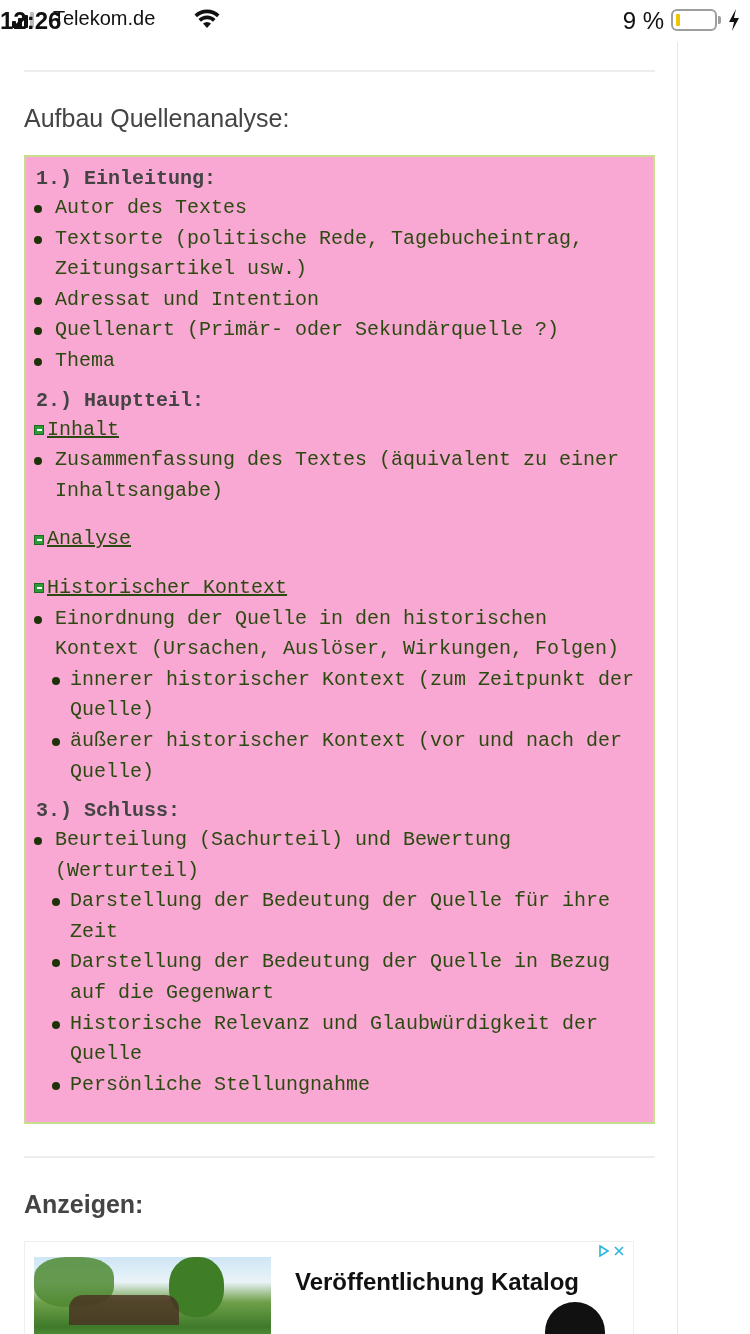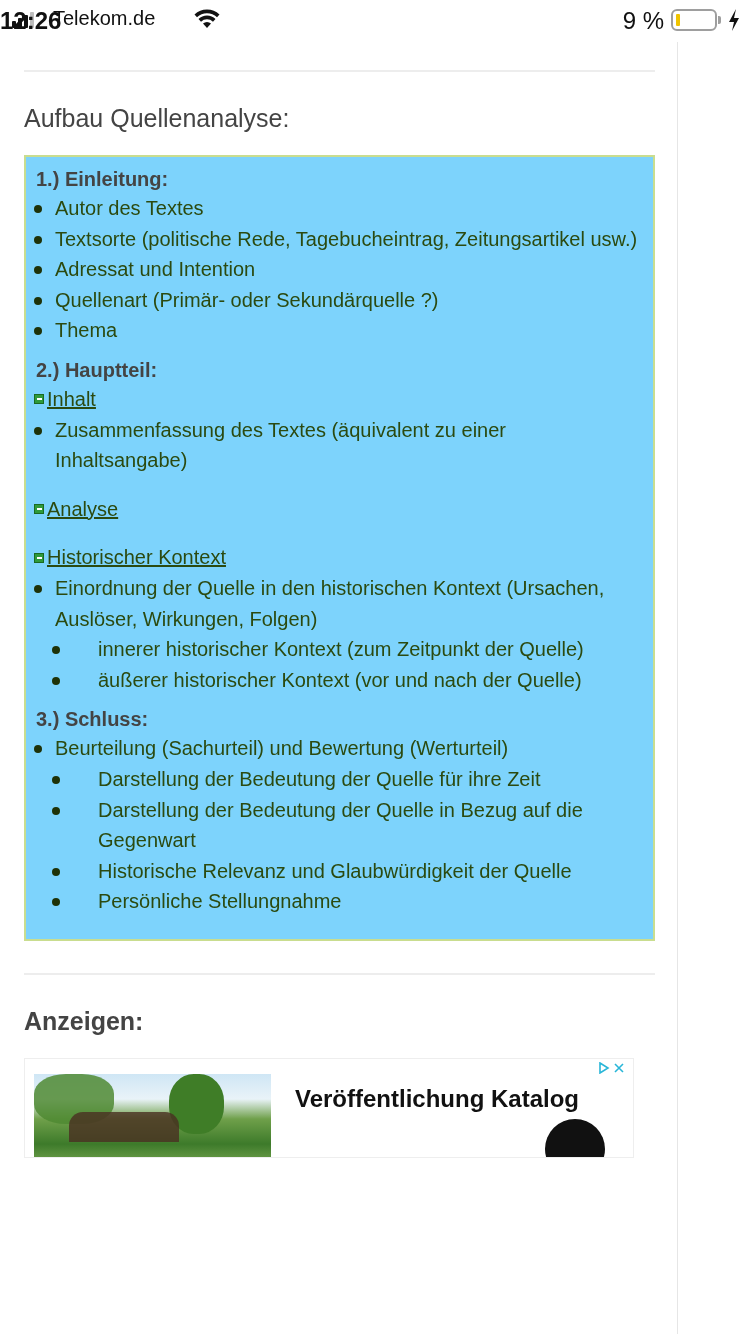--- a/index.html
+++ b/index.html
@@ -23,27 +23,27 @@
   
   .gutter-line { position: absolute; left: 677px; top: 38px; width: 1px; height: 1296px; background: #e6e6e6; }
 
   .content { position: absolute; left: 24px; top: 42px; width: 631px; }
 
   .hr { height: 2px; background: #ededed; }
   .hr.top { margin-top: 28px; }
 
   .section-title { font-size: 25px; color: #444; margin-top: 32px; font-weight: normal; }
 
-  .info-box { margin-top: 22px; background: #7dd3fc; border: 2px solid #c9dd8f; padding: 8px 10px 22px 10px; color: #2b4a10; font-size: 20px; line-height: 30.6px; }
+  .info-box { margin-top: 22px; background: #f9a8d4; border: 2px solid #c9dd8f; padding: 8px 10px 22px 10px; color: #2b4a10; font-size: 20px; line-height: 30.6px; font-family: Liberation Mono, monospace; }
   .info-box h4 { color: #444; font-size: 20px; font-weight: bold; line-height: 28px; }
   .info-box h4.gap { margin-top: 10px; }
   .info-box ul { list-style: none; margin-left: -10px; }
   .info-box li { position: relative; padding-left: 29px; }
   .info-box li::before { content: ""; position: absolute; left: 8px; top: 12px; width: 8px; height: 8px; border-radius: 50%; background: #1e3208; }
-  .info-box ul.sub li { padding-left: 72px; }
+  .info-box ul.sub li { padding-left: 44px; }
   .info-box ul.sub li::before { left: 26px; }
 
   .ext-link { display: flex; align-items: center; margin-left: -2px; }
   .ext-link.gap { margin-top: 18px; text-align: center; }
   .ext-icon { width: 10px; height: 10px; background: #2e9a3a; border: 1px solid #1a6a22; position: relative; margin-right: 3px; }
   .ext-icon::after { content: ""; position: absolute; left: 2px; top: 3px; width: 5px; height: 2px; background: #fff; }
   .ext-link a { color: #2b4a10; text-decoration: underline; }
 
   .hr.mid { margin-top: 32px; }
 

